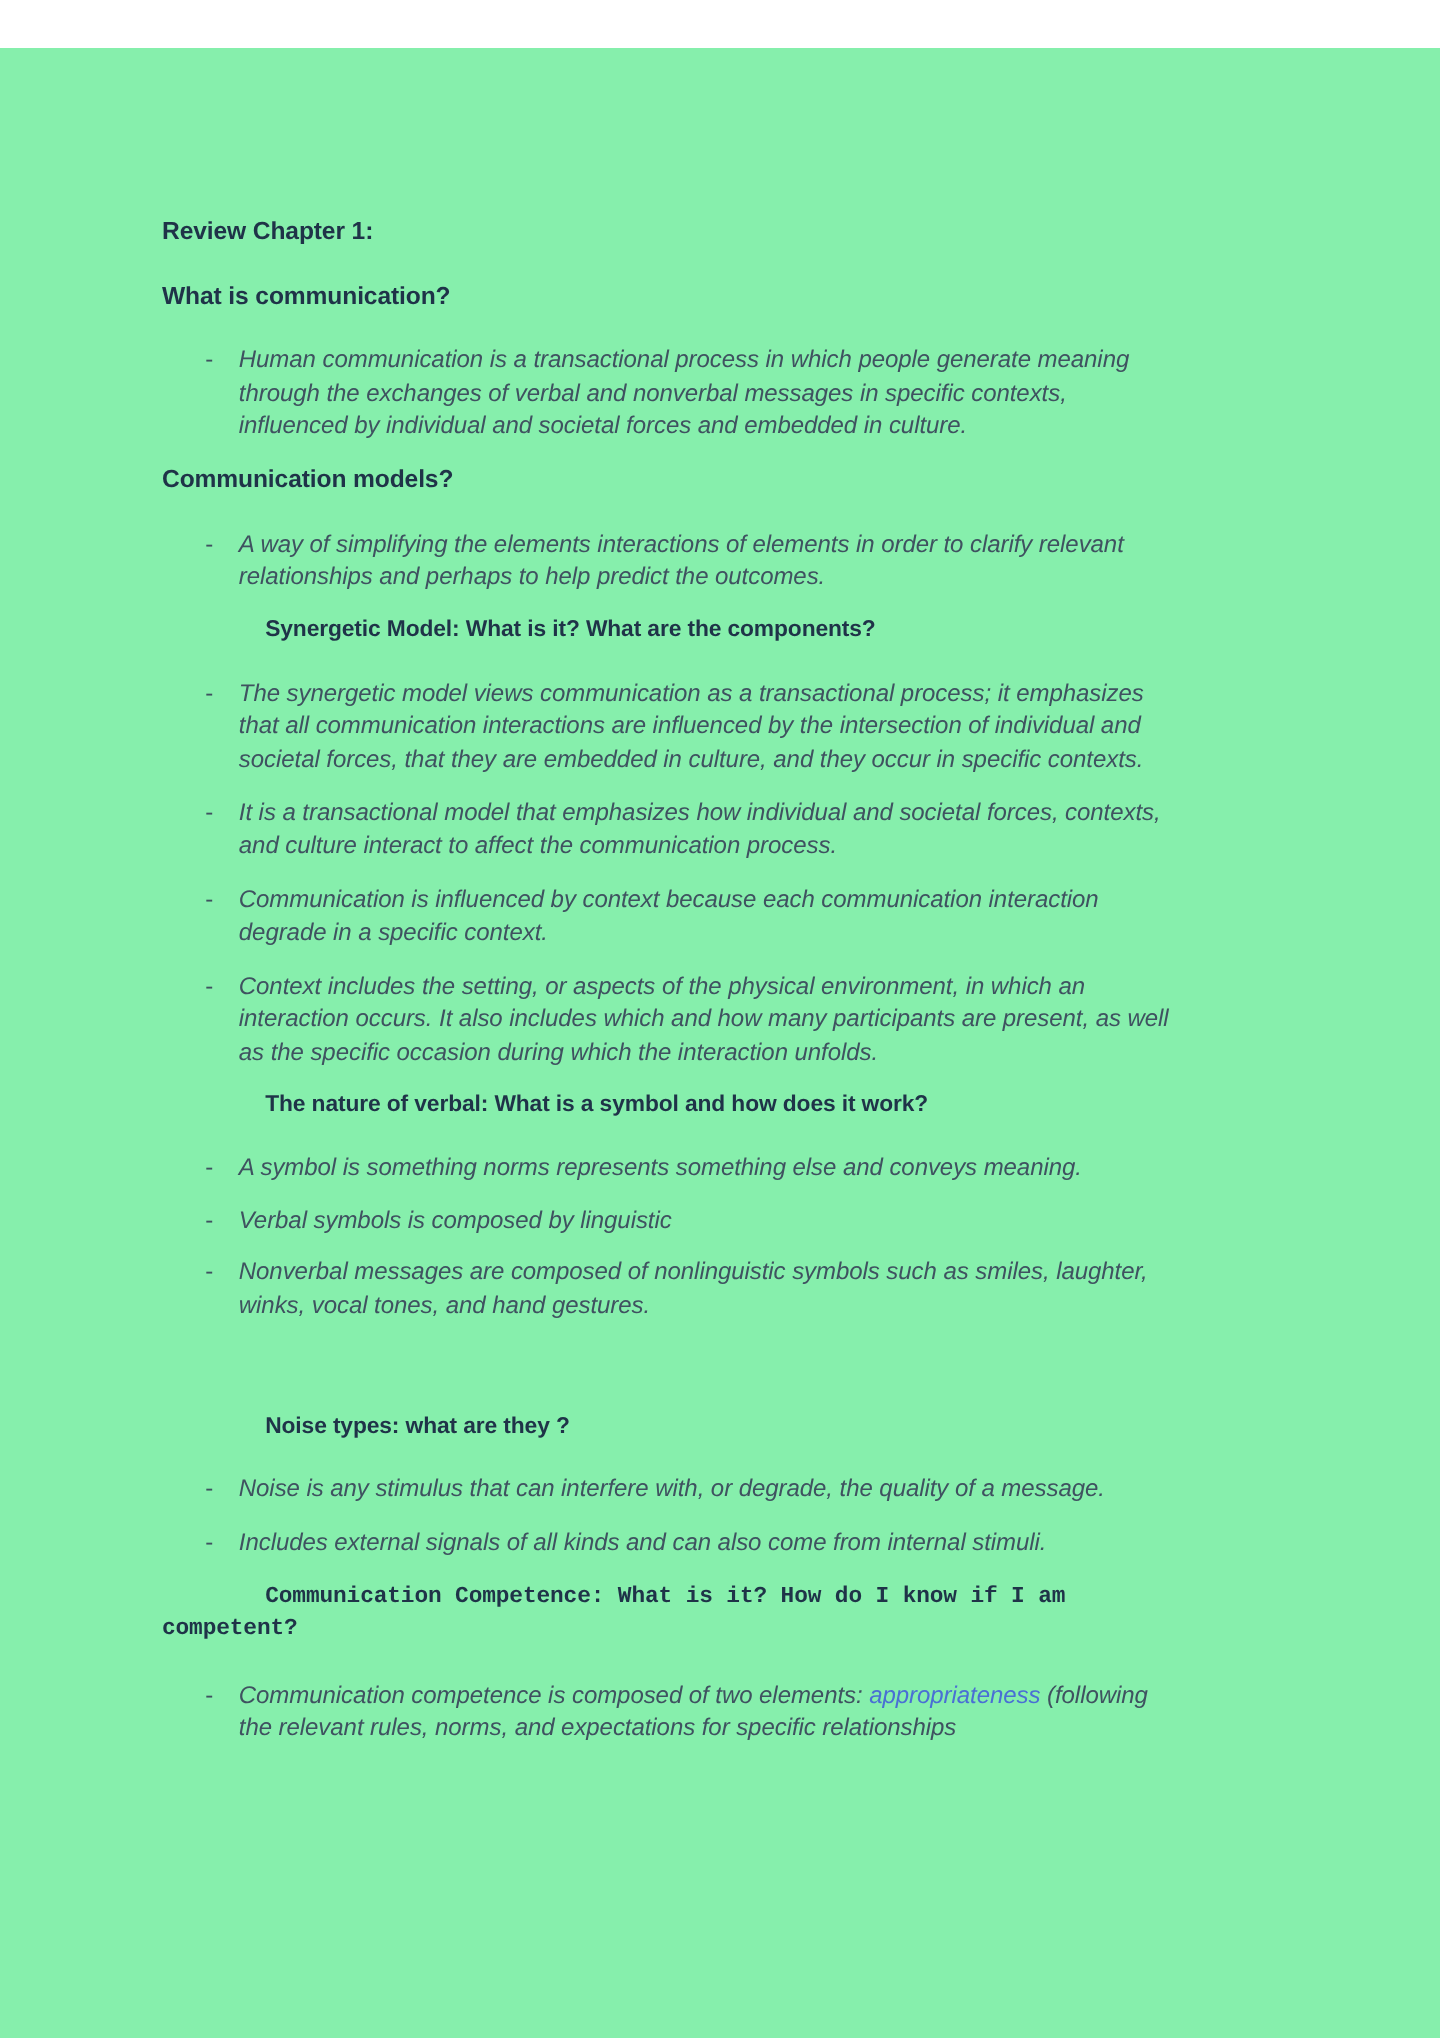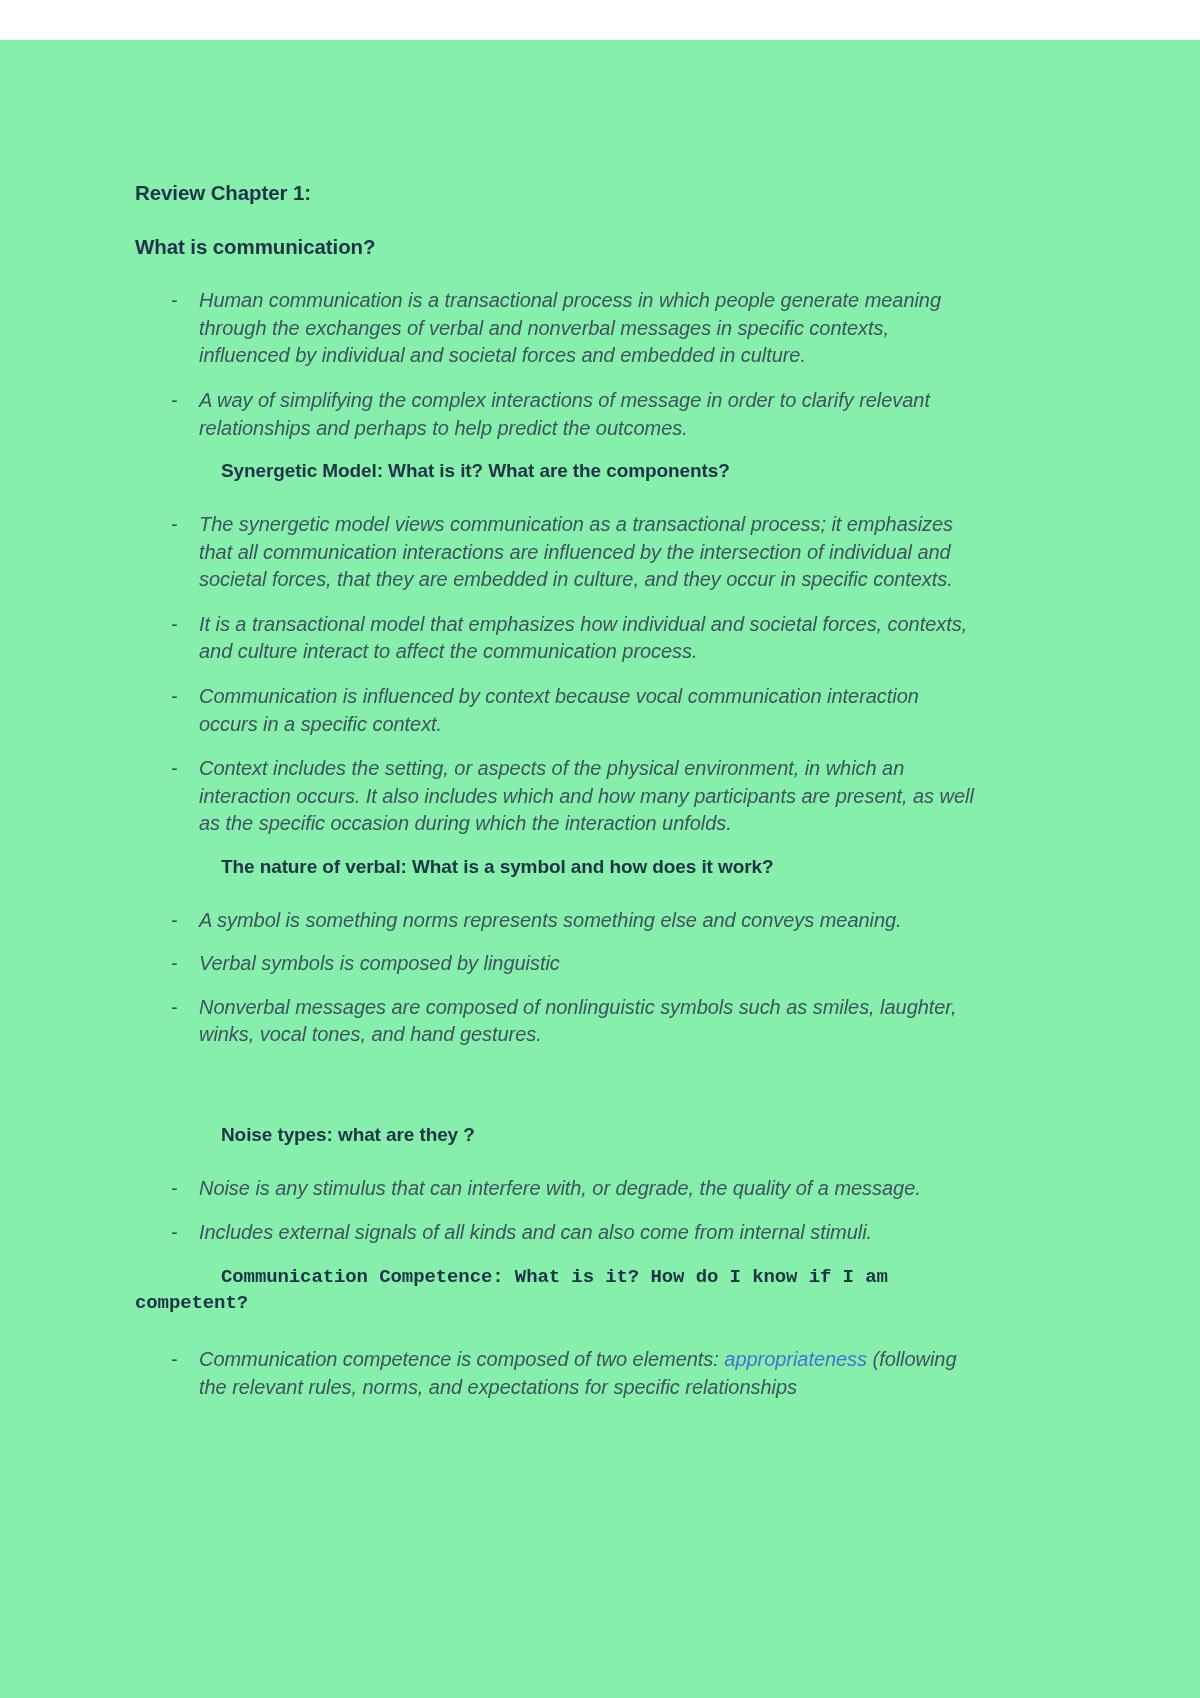--- a/index.html
+++ b/index.html
@@ -93,42 +93,43 @@
 
     <h1 class="h-flush">Review Chapter 1:</h1>
 
     <h2 class="h-flush">What is communication?</h2>
 
     <div class="bullet-row">
       <span class="bullet-mark">-</span>
       <span class="bullet-text">Human communication is a transactional process in which people generate meaning through the exchanges of verbal and nonverbal messages in specific contexts, influenced by individual and societal forces and embedded in culture.</span>
     </div>
 
+    <h2 class="h-flush">Communication models?</h2>
 
     <div class="bullet-row">
       <span class="bullet-mark">-</span>
-      <span class="bullet-text">A way of simplifying the complex interactions of message in order to clarify relevant relationships and perhaps to help predict the outcomes.</span>
+      <span class="bullet-text">A way of simplifying the elements interactions of elements in order to clarify relevant relationships and perhaps to help predict the outcomes.</span>
     </div>
 
     <h3 class="h-indent">Synergetic Model: What is it? What are the components?</h3>
 
     <div class="bullet-row">
       <span class="bullet-mark">-</span>
       <span class="bullet-text">The synergetic model views communication as a transactional process; it emphasizes that all communication interactions are influenced by the intersection of individual and societal forces, that they are embedded in culture, and they occur in specific contexts.</span>
     </div>
 
     <div class="bullet-row">
       <span class="bullet-mark">-</span>
       <span class="bullet-text">It is a transactional model that emphasizes how individual and societal forces, contexts, and culture interact to affect the communication process.</span>
     </div>
 
 
     <div class="bullet-row">
       <span class="bullet-mark">-</span>
-      <span class="bullet-text">Communication is influenced by context because vocal communication interaction occurs in a specific context.</span>
+      <span class="bullet-text">Communication is influenced by context because each communication interaction degrade in a specific context.</span>
     </div>
 
     <div class="bullet-row">
       <span class="bullet-mark">-</span>
       <span class="bullet-text">Context includes the setting, or aspects of the physical environment, in which an interaction occurs. It also includes which and how many participants are present, as well as the specific occasion during which the interaction unfolds.</span>
     </div>
 
     <h3 class="h-indent">The nature of verbal: What is a symbol and how does it work?</h3>
 
     <div class="bullet-row tight">

